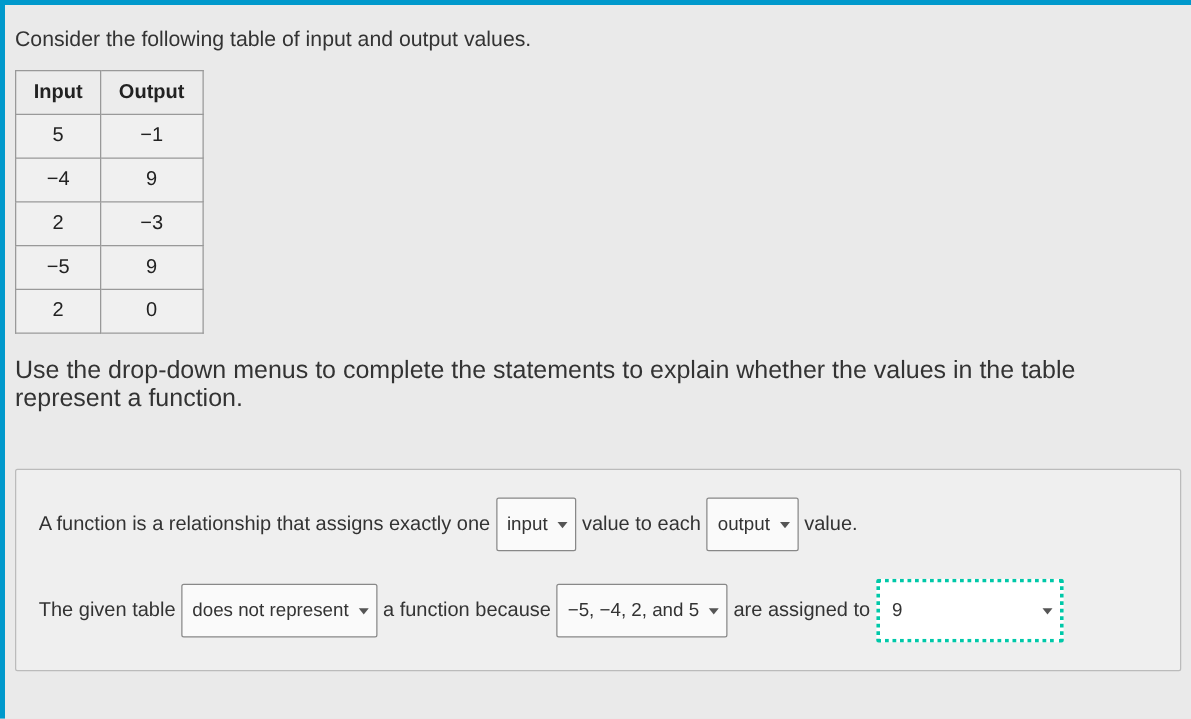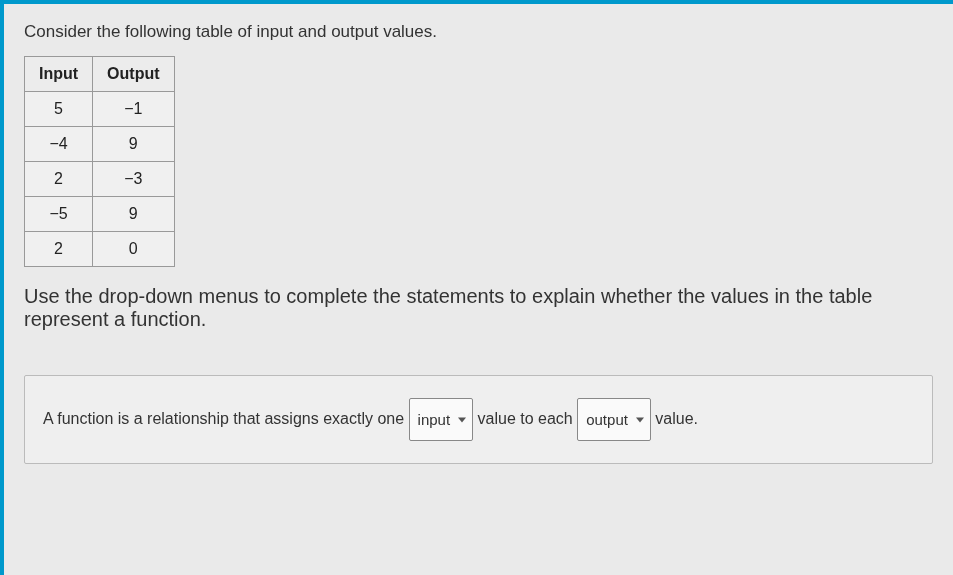--- a/index.html
+++ b/index.html
@@ -9,21 +9,21 @@
       width: 953px;
       height: 575px;
       overflow: hidden;
       position: relative;
     }
     .frame {
       border-top: 4px solid #0099cc;
       border-left: 4px solid #0099cc;
       width: 100%;
       height: 100%;
-      padding: 18px 20px;
+      padding: 18px 8px;
       background: #eaeaea;
     }
     .prompt {
       font-size: 17px;
       color: #333;
       margin-bottom: 14px;
       font-weight: 400;
     }
     .io-table {
       border-collapse: collapse;
@@ -133,15 +133,23 @@
   <p class="instruction">Use the drop-down menus to complete the statements to explain whether the values in the table represent a function.</p>
 
   <div class="answer-box">
     <div class="line">
       <span>A function is a relationship that assigns exactly one</span>
       <span class="dd">input</span>
       <span>value to each</span>
       <span class="dd">output</span>
       <span>value.</span>
     </div>
+    <div class="line">
+      <span>The given table</span>
+      <span class="dd">does not represent</span>
+      <span>a function because</span>
+      <span class="dd">−5, −4, 2, and 5</span>
+      <span>are assigned to</span>
+      <span class="dd focused">9</span>
+    </div>
   </div>
 
 </div>
 
 </body></html>

